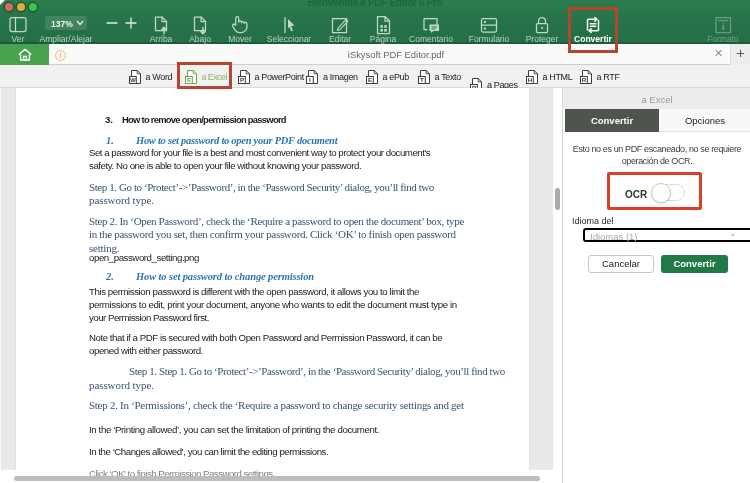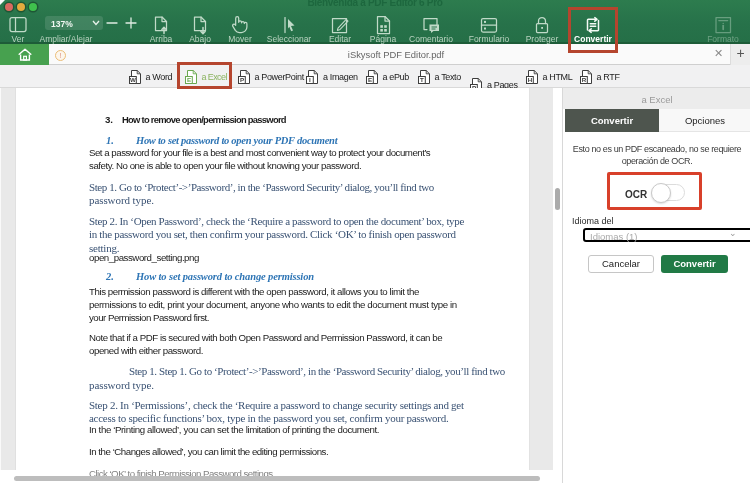--- a/index.html
+++ b/index.html
@@ -175,21 +175,21 @@
         <g opacity="0.42">
           <rect x="4" y="3.5" width="14.5" height="15" class="icon"></rect>
 <line x1="6.8" y1="6.5" x2="15.7" y2="6.5" class="icon"></line>
 <line x1="11.2" y1="11.6" x2="11.2" y2="15.3" class="icon" style="stroke-width:1.7"></line>
 <circle cx="11.2" cy="9.4" r="0.7" fill="#c0dac8" stroke="none"></circle>
         </g>
       </svg>
   <div class="tblabel" style="color:#c5dccb; opacity:0.45;">Formato</div>
 </div>
 <div class="tbitem abs" style="left:36px; width:60px;">
-  <div class="abs" style="left:9px; top:16px; width:58px; height:14px; background:rgba(255,255,255,0.12); border-radius:3px;">
+  <div class="abs" style="left:9px; top:16px; width:42px; height:14px; background:rgba(255,255,255,0.12); border-radius:3px;">
     <span style="position:absolute; left:6px; top:2.5px; font-size:8.5px; font-weight:bold; color:#f2f8f3; letter-spacing:0;">137%</span>
     <svg style="position:absolute; right:3px; top:4px;" width="8" height="6" viewBox="0 0 8 6">
           <path d="M1 1 L4 4.5 L7 1" stroke="#e8f2ea" stroke-width="1.3" fill="none"></path>
         </svg>
   </div>
   <div class="tblabel">Ampliar/Alejar</div>
 </div>
 <svg class="abs" style="left:106px; top:17px;" width="12" height="12" viewBox="0 0 12 12">
       <line x1="1" y1="6" x2="11" y2="6" stroke="#dfece2" stroke-width="1.3" stroke-linecap="round"></line>
     </svg>
@@ -318,21 +318,20 @@
 <div class="dl head" style="left:106px; top:185.3px; letter-spacing:0;">2.</div>
 <div class="dl head" style="left:136px; top:185.3px; letter-spacing:-0.13px;">How to set password to change permission</div>
 <div class="dl sans" style="letter-spacing:-0.44px; left:89px; top:200.0px; ">This permission password is different with the open password, it allows you to limit the</div>
 <div class="dl sans" style="letter-spacing:-0.38px; left:89px; top:213.2px; ">permissions to edit, print your document, anyone who wants to edit the document must type in</div>
 <div class="dl sans" style="letter-spacing:-0.51px; left:89px; top:226.0px; ">your Permission Password first.</div>
 <div class="dl sans" style="letter-spacing:-0.46px; left:89px; top:246.1px; ">Note that if a PDF is secured with both Open Password and Permission Password, it can be</div>
 <div class="dl sans" style="letter-spacing:-0.43px; left:89px; top:259.2px; ">opened with either password.</div>
 <div class="dl serif" style="letter-spacing:-0.41px; left:89px; top:279.4px;margin-left:40px; ">Step 1. Step 1. Go to ‘Protect’-&gt;’Password’, in the ‘Password Security’ dialog, you’ll find two</div>
 <div class="dl serif" style="letter-spacing:-0.08px; left:89px; top:292.6px; ">password type.</div>
 <div class="dl serif" style="letter-spacing:-0.28px; left:89px; top:313.4px; ">Step 2. In ‘Permissions’, check the ‘Require a password to change security settings and get</div>
-<div class="dl serif" style="letter-spacing:-0.27px; left:89px; top:325.9px; ">access to specific functions’ box, type in the password you set, confirm your password.</div>
 <div class="dl sans" style="letter-spacing:-0.39px; left:89px; top:338.1px; ">In the ‘Printing allowed’, you can set the limitation of printing the document.</div>
 <div class="dl sans" style="letter-spacing:-0.47px; left:89px; top:359.5px; ">In the ‘Changes allowed’, you can limit the editing permissions.</div>
 <div class="dl sans" style="letter-spacing:-0.53px; left:89px; top:382.0px; opacity:0.85;">Click ‘OK’ to finish Permission Password settings.</div>
 </div>
   <div class="abs" style="left:16px; top:378px; width:513px; height:17px; background:rgba(255,255,255,0.32);"></div>
   <div id="hsb" class="abs"></div>
 </div>
 
 <div id="panel" class="abs">
   <div id="ptop" class="abs">

